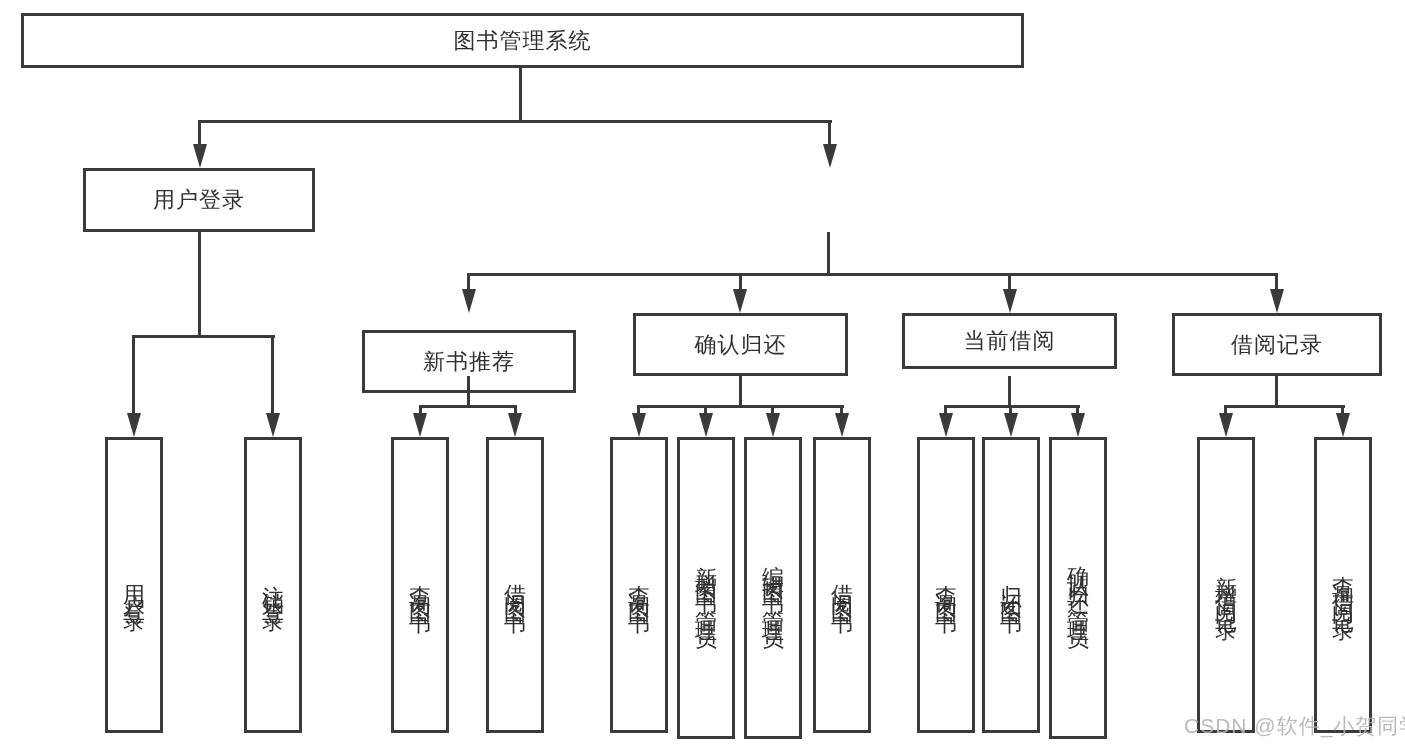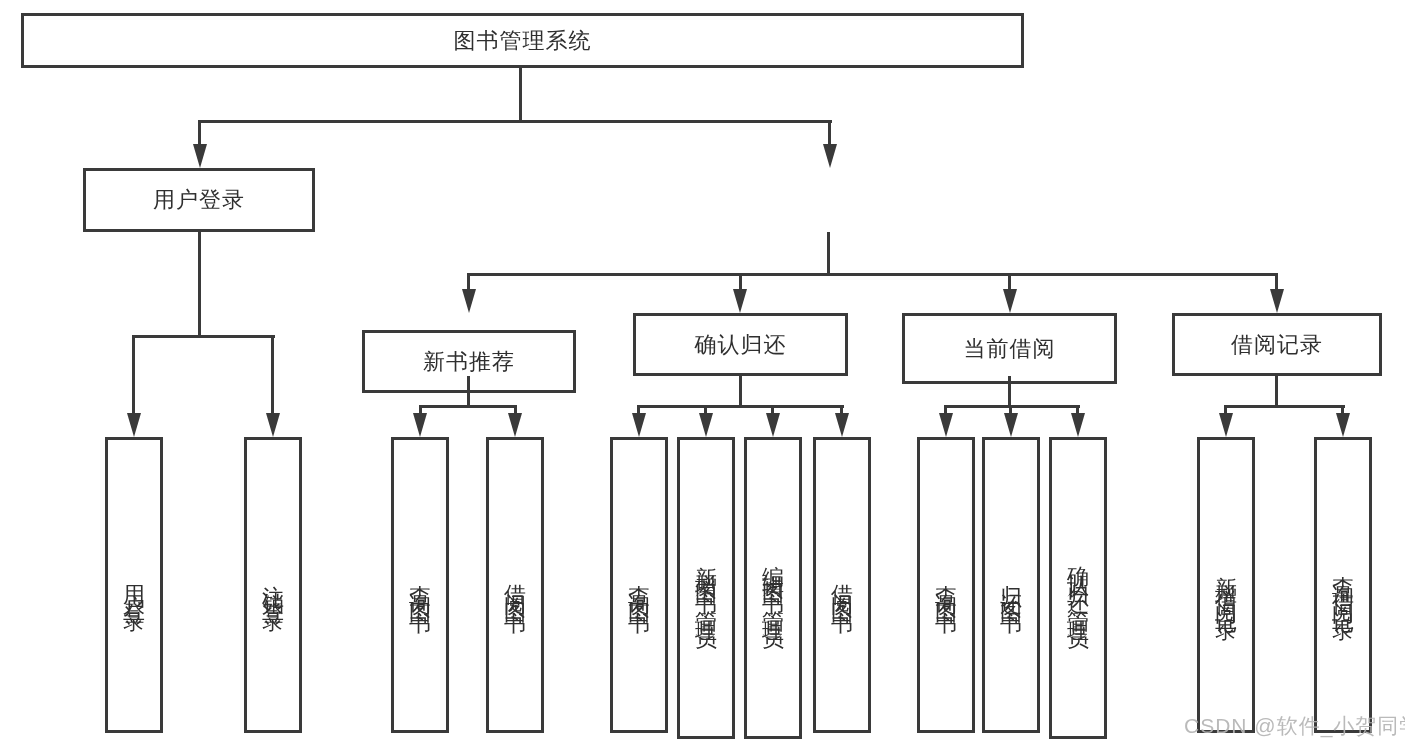--- a/index.html
+++ b/index.html
@@ -69,21 +69,21 @@
 
 
   <div class="node h" style="left:362px;top:330px;width:214px;height:63px">
     <span>新书推荐</span>
   </div>
 
   <div class="node h" style="left:633px;top:313px;width:215px;height:63px">
     <span>确认归还</span>
   </div>
 
-  <div class="node h" style="left:902px;top:313px;width:215px;height:71px">
+  <div class="node h" style="left:902px;top:313px;width:215px;height:56px">
     <span>当前借阅</span>
   </div>
 
   <div class="node h" style="left:1172px;top:313px;width:210px;height:63px">
     <span>借阅记录</span>
   </div>
 
   <div class="node v" style="left:105px;top:437px;width:58px;height:296px">
     <span>用户登录</span>
   </div>

